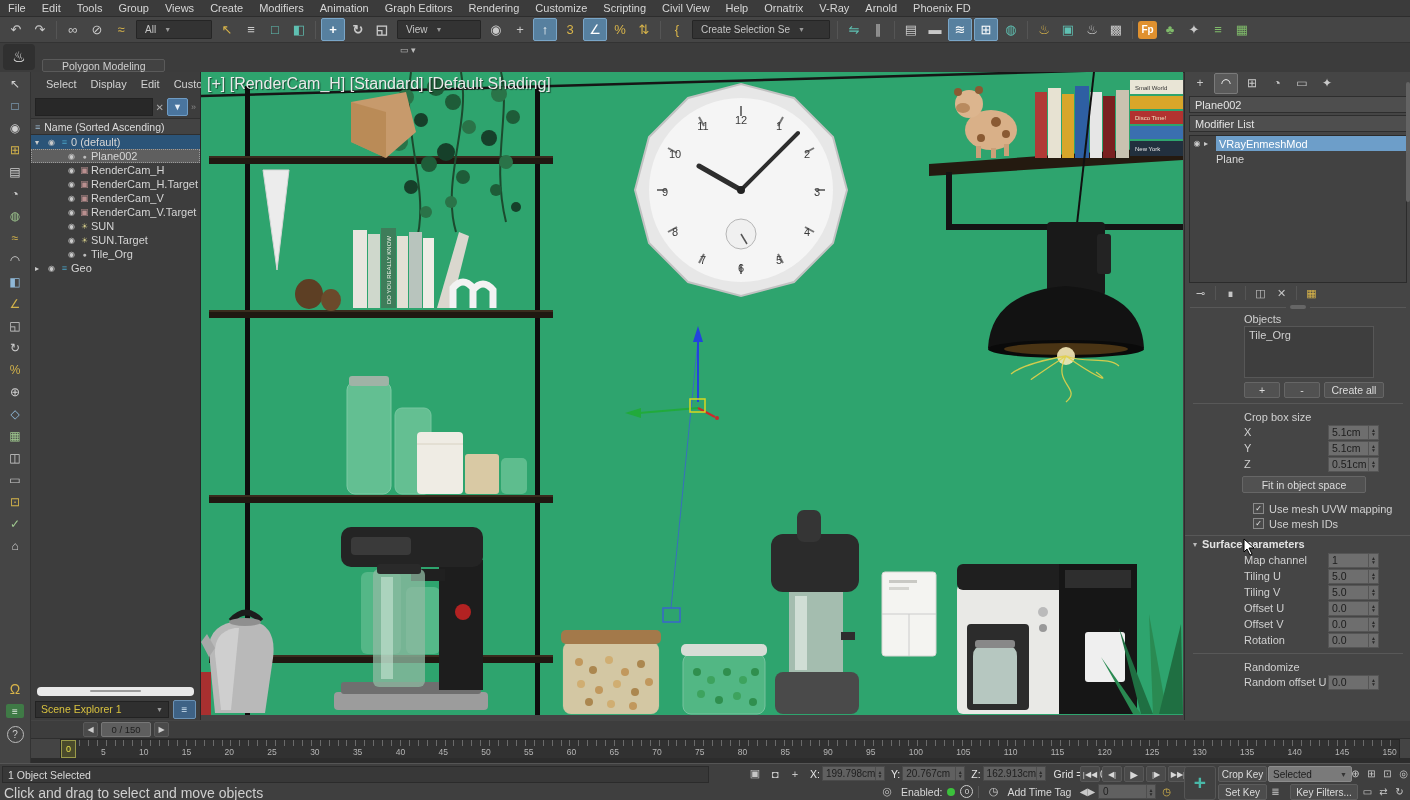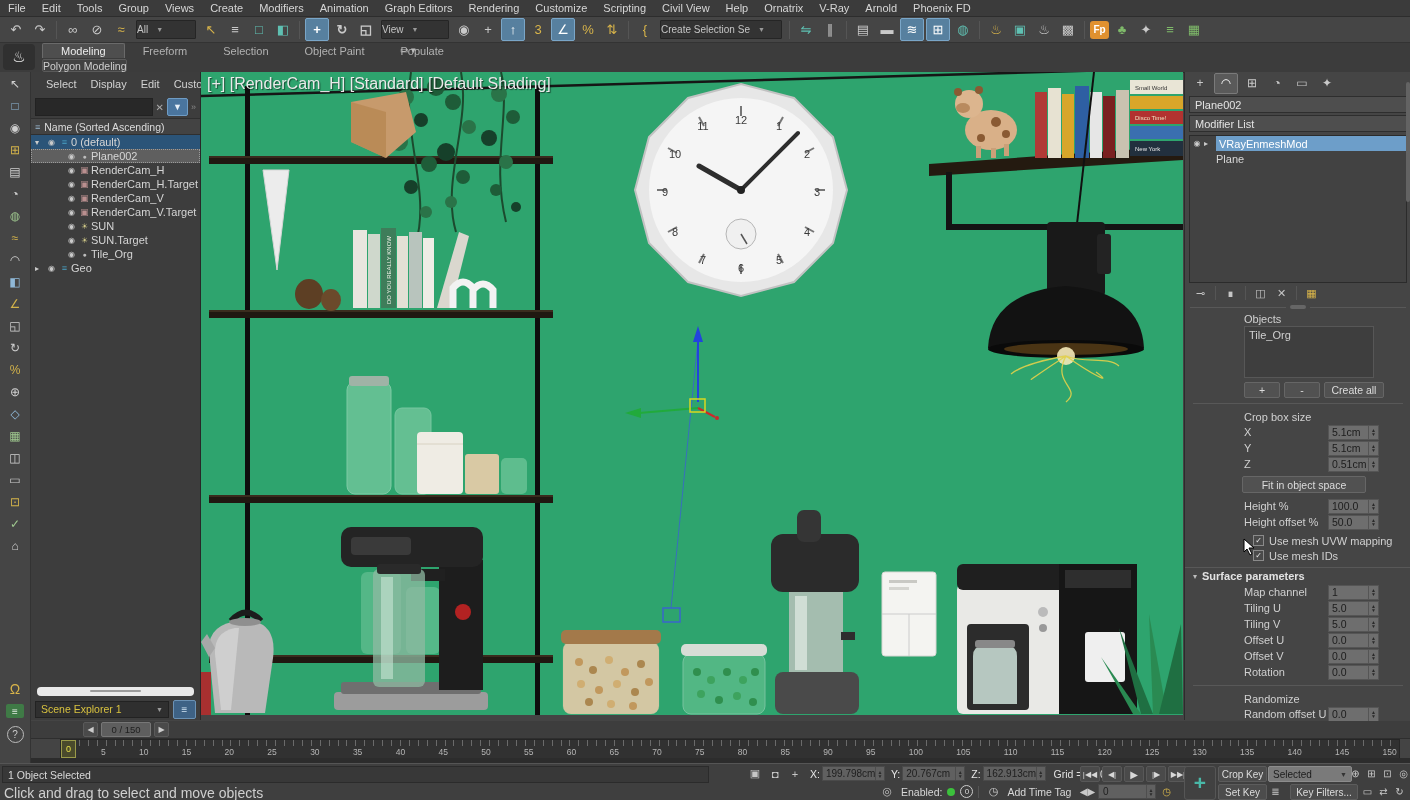--- a/index.html
+++ b/index.html
@@ -18,33 +18,33 @@
   #toolbar{position:absolute;left:0;top:17px;width:1410px;height:25px;background:#454545;
     border-bottom:1px solid #333;display:flex;align-items:center;padding-left:4px;z-index:29;}
   .tgrp{display:flex;align-items:center;}
   .icbtn{width:22px;height:21px;display:flex;align-items:center;justify-content:center;
     color:#c9c9c9;font-size:13px;border-radius:2px;margin:0 1px;cursor:default;}
   .icbtn.yel{color:#d8b44a}.icbtn.teal{color:#5fc0b2}.icbtn.grn{color:#7fba6a}
   .icbtn.active{background:#57809f;border:1px solid #7aa6c8;color:#fff;}
   .icbtn.fp{background:#e0912f;color:#fff;font-size:10px;font-weight:bold;border-radius:3px;width:19px;height:18px;}
   .tsep{width:1px;height:18px;background:#555;margin:0 4px;}
   .dd{background:#333;border:1px solid #252525;height:17px;display:flex;align-items:center;
-    padding:0 0;font-size:10px;color:#c5c5c5;margin:0 3px;border-radius:1px;}
+    padding:0 8px;font-size:10px;color:#c5c5c5;margin:0 3px;border-radius:1px;}
   .dd .arr{font-size:7px;color:#999;margin-left:8px;}
   
   #ribbon{position:absolute;left:0;top:43px;width:1410px;height:29px;background:#3c3c3c;border-bottom:1px solid #2c2c2c;}
   #maxlogo{position:absolute;left:3px;top:1px;width:32px;height:26px;background:#303030;border-radius:4px;
     color:#e8e8e8;display:flex;align-items:center;justify-content:center;font-size:15px;}
   #rtabs{position:absolute;left:42px;top:0;height:15px;display:flex;align-items:flex-end;}
   #rtabs .rtab{font-size:11px;color:#b2b2b2;padding:1px 18px;cursor:default;}
   #rtabs .rtab.on{background:#4e4e4e;border:1px solid #6a6a6a;border-bottom:none;color:#ececec;border-radius:2px 2px 0 0;}
   #rcfg{position:absolute;left:400px;top:2px;font-size:9px;color:#bbb;}
   #rsub{position:absolute;left:42px;top:16px;height:13px;display:flex;}
   #rsub .pbtn{font-size:10.5px;color:#cfcfcf;border:1px solid #5a5a5a;background:#424242;border-radius:2px;
-    padding:0 0;display:flex;align-items:center;}
+    padding:0 19px;display:flex;align-items:center;}
   
   #lstrip{position:absolute;left:0;top:72px;width:30px;height:691px;background:#454545;border-right:1px solid #333;}
   #lstrip .sic{width:22px;height:20px;margin:2px auto;display:flex;align-items:center;justify-content:center;
     font-size:12px;border-radius:2px;}
   #lstrip .foot{position:absolute;left:0;width:30px;text-align:center;}
   .bellic{color:#d8b44a;font-size:14px;}
   .scriptic{background:#3f7a46;color:#dfe9df;width:18px;height:14px;border-radius:2px;margin:0 auto;
     display:flex;align-items:center;justify-content:center;font-size:10px;}
   .helpic{width:15px;height:15px;border:1.5px solid #bbb;border-radius:50%;color:#ccc;font-size:10px;
     display:flex;align-items:center;justify-content:center;margin:0 auto;}
@@ -358,28 +358,20 @@
         <i style="font-style:normal">≡</i>
       </span>
       <span class="icbtn grn">
         <i style="font-style:normal">▦</i>
       </span>
     </div>
 </div>
 
 <div id="ribbon">
   <div id="maxlogo">♨</div>
-  <div id="rtabs">
-
-  <span class="rtab on"><i style="font-style:normal">Modeling</i></span>
-      <span class="rtab"><i style="font-style:normal">Freeform</i></span>
-      <span class="rtab"><i style="font-style:normal">Selection</i></span>
-      <span class="rtab"><i style="font-style:normal">Object Paint</i></span>
-      <span class="rtab"><i style="font-style:normal">Populate</i></span>
-    </div>
   <span id="rcfg">▭ ▾</span>
   <div id="rsub">
       <span class="pbtn">Polygon Modeling</span>
     </div>
 </div>
 
 <div id="lstrip">
   <div>
 
   <div class="sic" style="color: rgb(207, 207, 207);">
@@ -912,38 +904,20 @@
           <span class="pl">Z</span>
           <span class="vbox">
             <i style="font-style:normal">0.51cm</i>
             <span class="sp">▲<br>▼</span>
           </span>
         </div>
       </div>
     <div style="height:4px"></div>
     <span class="btn" style="margin-left:57px;width:122px;height:15px">Fit in object space</span>
     <div style="height:5px"></div>
-    <div>
-
-        <div class="prow">
-          <span class="pl">Height %</span>
-          <span class="vbox">
-            <i style="font-style:normal">100.0</i>
-            <span class="sp">▲<br>▼</span>
-          </span>
-        </div>
-
-        <div class="prow">
-          <span class="pl">Height offset %</span>
-          <span class="vbox">
-            <i style="font-style:normal">50.0</i>
-            <span class="sp">▲<br>▼</span>
-          </span>
-        </div>
-      </div>
     <div style="height:3px"></div>
     <div>
 
         <div class="chkrow">
           <span class="chk">✓</span>
           <span>Use mesh UVW mapping</span>
         </div>
 
         <div class="chkrow">
           <span class="chk">✓</span>

